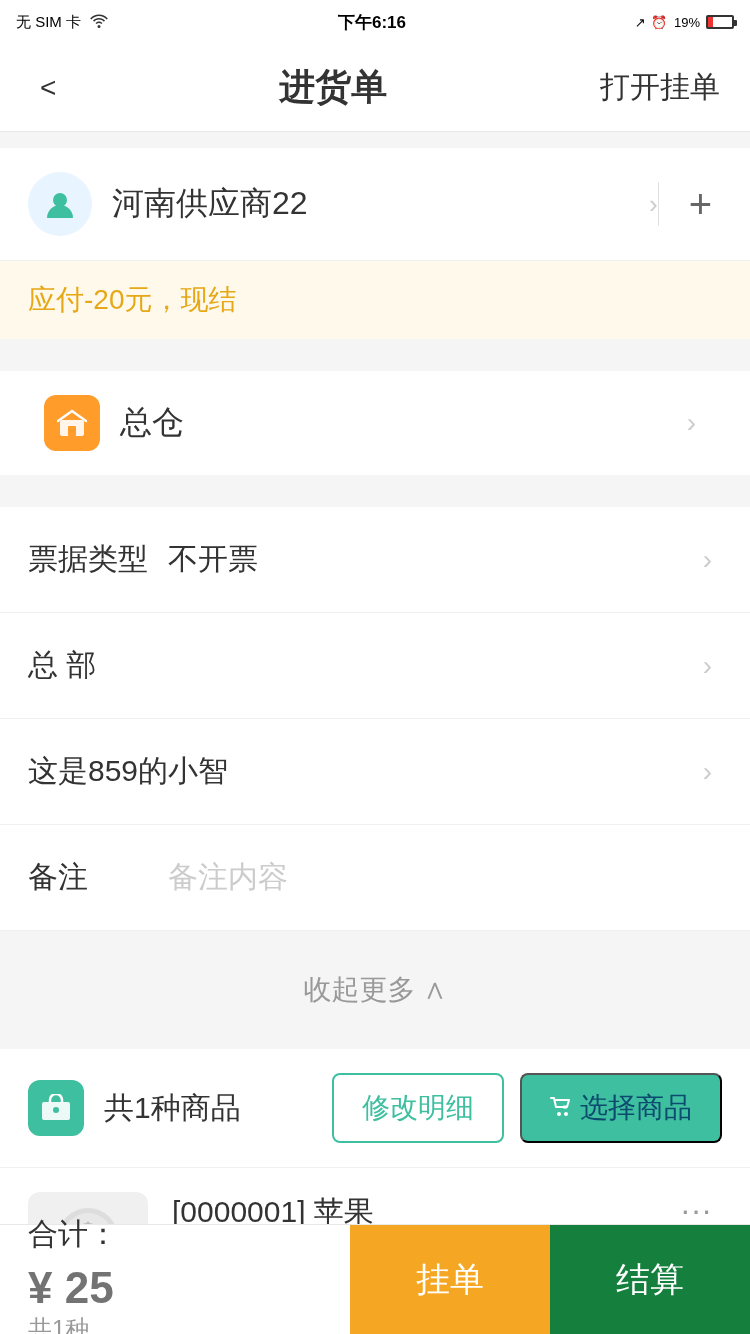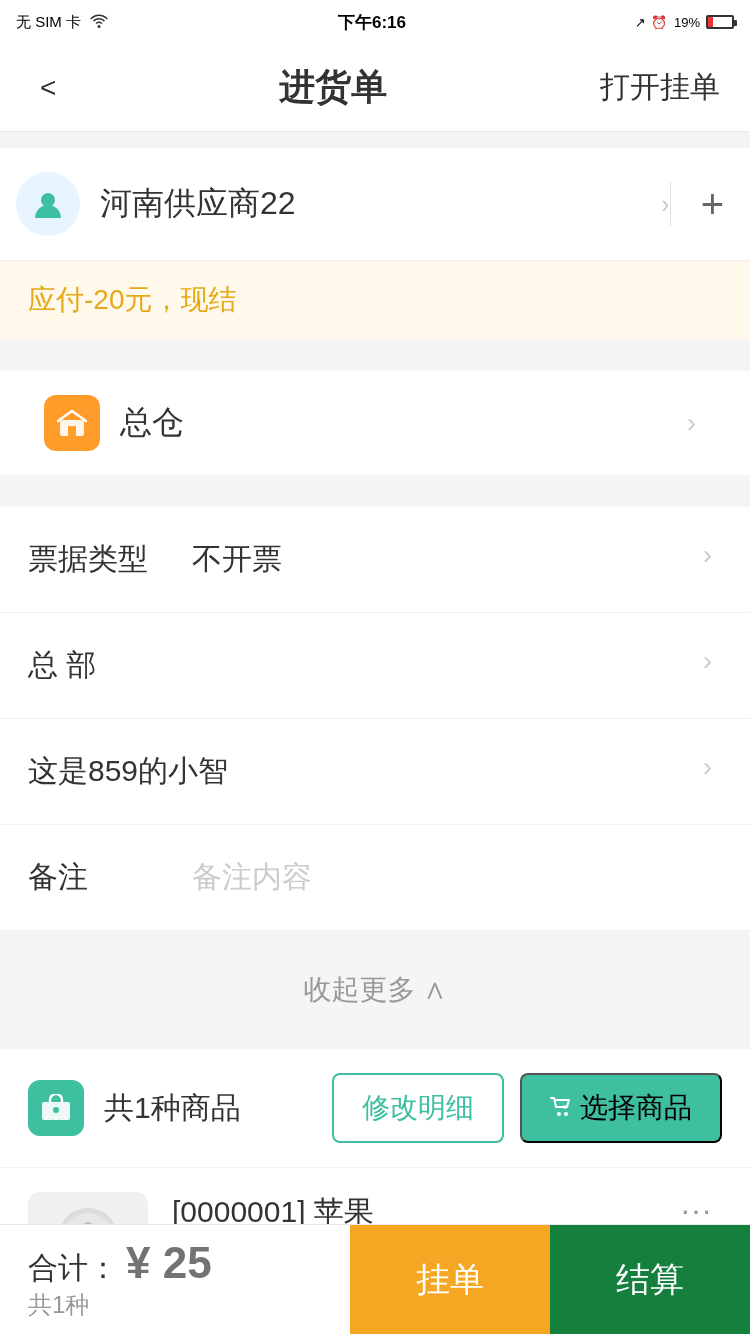--- a/index.html
+++ b/index.html
@@ -48,21 +48,21 @@
     .nav-action { font-size: 30px; color: #333; cursor: pointer; }
 
     
     .section { background: #fff; margin-bottom: 16px; }
     .section-divider { height: 16px; background: #f5f5f5; }
 
     
     .supplier-row {
       display: flex;
       align-items: center;
-      padding: 24px 16px;
+      padding: 24px 28px;
       background: #fff;
       border-bottom: 1px solid #f0f0f0;
     }
     .supplier-avatar {
       width: 64px;
       height: 64px;
       border-radius: 50%;
       background: #e8f4ff;
       display: flex;
       align-items: center;
@@ -110,25 +110,25 @@
       margin-right: 20px;
       color: #fff;
       font-size: 28px;
     }
     .warehouse-name { flex: 1; font-size: 32px; color: #333; }
     .row-chevron { color: #ccc; font-size: 28px; margin-right: 10px; }
 
     
     .form-row {
       display: flex;
+      align-items: center;
       padding: 32px 28px;
       background: #fff;
       border-bottom: 1px solid #f0f0f0;
       min-height: 100px;
-      gap: 24px;
     }
     .form-label { font-size: 30px; color: #333; width: 140px; flex-shrink: 0; }
     .form-value { flex: 1; font-size: 30px; color: #333; }
     .form-placeholder { flex: 1; font-size: 30px; color: #ccc; }
 
     
     .collapse-btn {
       background: #f5f5f5;
       text-align: center;
       padding: 24px;
@@ -164,21 +164,21 @@
       color: #3dbfa0;
       background: #fff;
       padding: 14px 28px;
       border-radius: 8px;
       font-size: 28px;
       cursor: pointer;
       margin-right: 16px;
     }
     .btn-primary {
       background: #3dbfa0;
-      color: #000000;
+      color: #0c4a6e;
       padding: 14px 28px;
       border-radius: 8px;
       font-size: 28px;
       cursor: pointer;
       display: flex;
       align-items: center;
       gap: 8px;
       text-align: center;
     }
 
@@ -228,20 +228,21 @@
     .footer-total {
       flex: 1;
       padding: 0 28px;
     }
     .footer-total-main {
       font-size: 30px;
       color: #333;
       display: flex;
       align-items: baseline;
       gap: 8px;
+      flex-direction: column;
     }
     .footer-total-amount {
       font-size: 44px;
       font-weight: 700;
       color: #737373;
     }
     .footer-total-sub { font-size: 24px; color: #999; }
     .footer-btn-hang {
       width: 200px;
       height: 110px;

